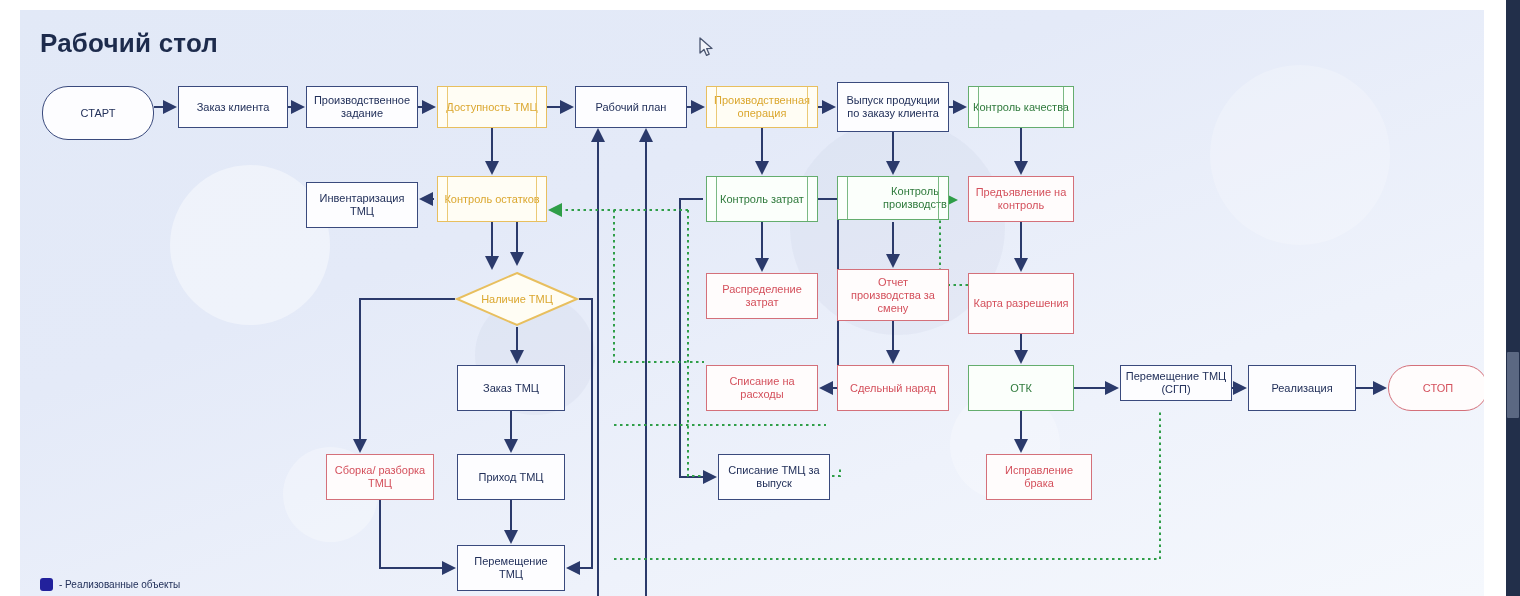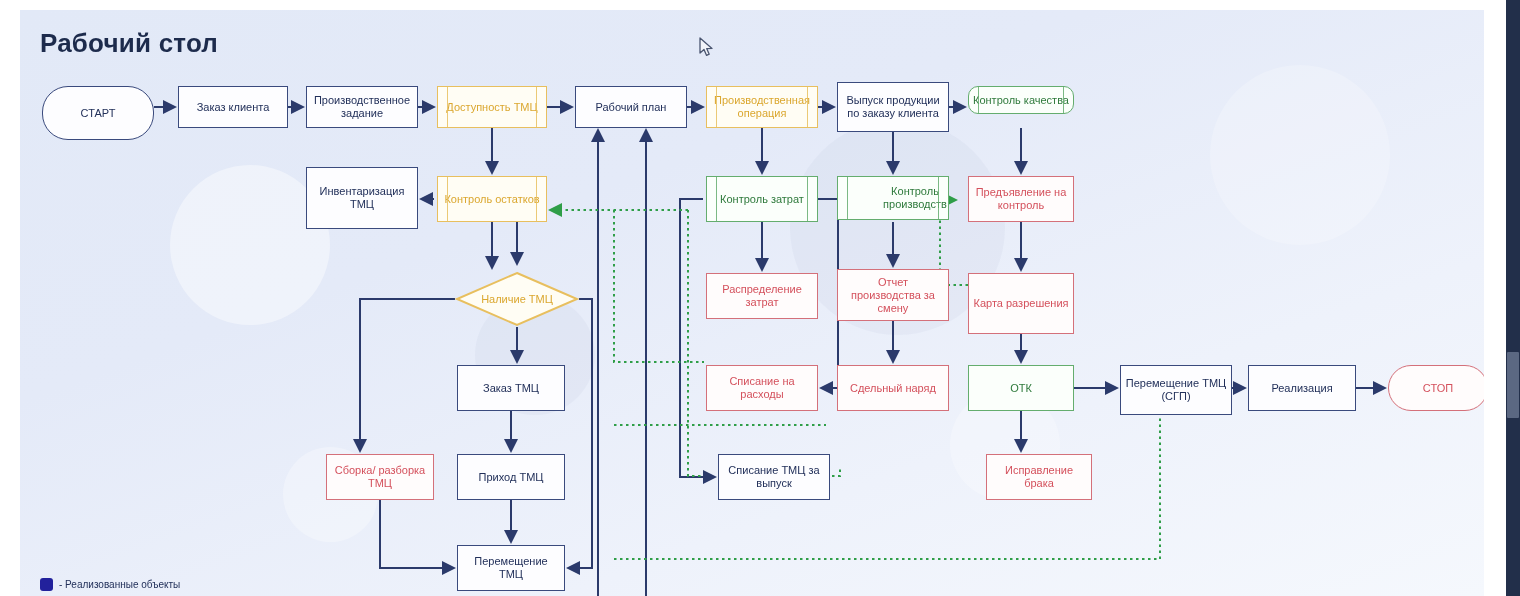--- a/index.html
+++ b/index.html
@@ -194,25 +194,25 @@
     </div>
     <div class="node navy" style="left:555px;top:76px;width:112px;height:42px;">
       <span>Рабочий план</span>
     </div>
     <div class="node amber pp" style="left:686px;top:76px;width:112px;height:42px;">
       <span>Производственная операция</span>
     </div>
     <div class="node navy" style="left:817px;top:72px;width:112px;height:50px;">
       <span>Выпуск продукции по заказу клиента</span>
     </div>
-    <div class="node green pp" style="left:948px;top:76px;width:106px;height:28px;border-radius:10px;">
+    <div class="node green pp" style="left:948px;top:76px;width:106px;height:42px;">
       <span>Контроль качества</span>
     </div>
 
-    <div class="node navy" style="left:286px;top:157px;width:112px;height:62px;">
+    <div class="node navy" style="left:286px;top:172px;width:112px;height:46px;">
       <span>Инвентаризация ТМЦ</span>
     </div>
     <div class="node amber pp" style="left:417px;top:166px;width:110px;height:46px;">
       <span>Контроль остатков</span>
     </div>
     <div class="node green pp" style="left:686px;top:166px;width:112px;height:46px;">
       <span>Контроль затрат</span>
     </div>
     <div class="node green pp" style="left:817px;top:166px;width:112px;height:44px;padding-left:48px;">
       <span>Контроль производств</span>
@@ -243,21 +243,21 @@
     </div>
     <div class="node red" style="left:686px;top:355px;width:112px;height:46px;">
       <span>Списание на расходы</span>
     </div>
     <div class="node red" style="left:817px;top:355px;width:112px;height:46px;">
       <span>Сдельный наряд</span>
     </div>
     <div class="node green" style="left:948px;top:355px;width:106px;height:46px;">
       <span>ОТК</span>
     </div>
-    <div class="node navy" style="left:1100px;top:355px;width:112px;height:50px;">
+    <div class="node navy" style="left:1100px;top:355px;width:112px;height:36px;">
       <span>Перемещение ТМЦ (СГП)</span>
     </div>
     <div class="node navy" style="left:1228px;top:355px;width:108px;height:46px;">
       <span>Реализация</span>
     </div>
     <div class="node term red" style="left:1368px;top:355px;width:100px;height:46px;">
       <span>СТОП</span>
     </div>
 
     <div class="node red" style="left:306px;top:444px;width:108px;height:46px;">

